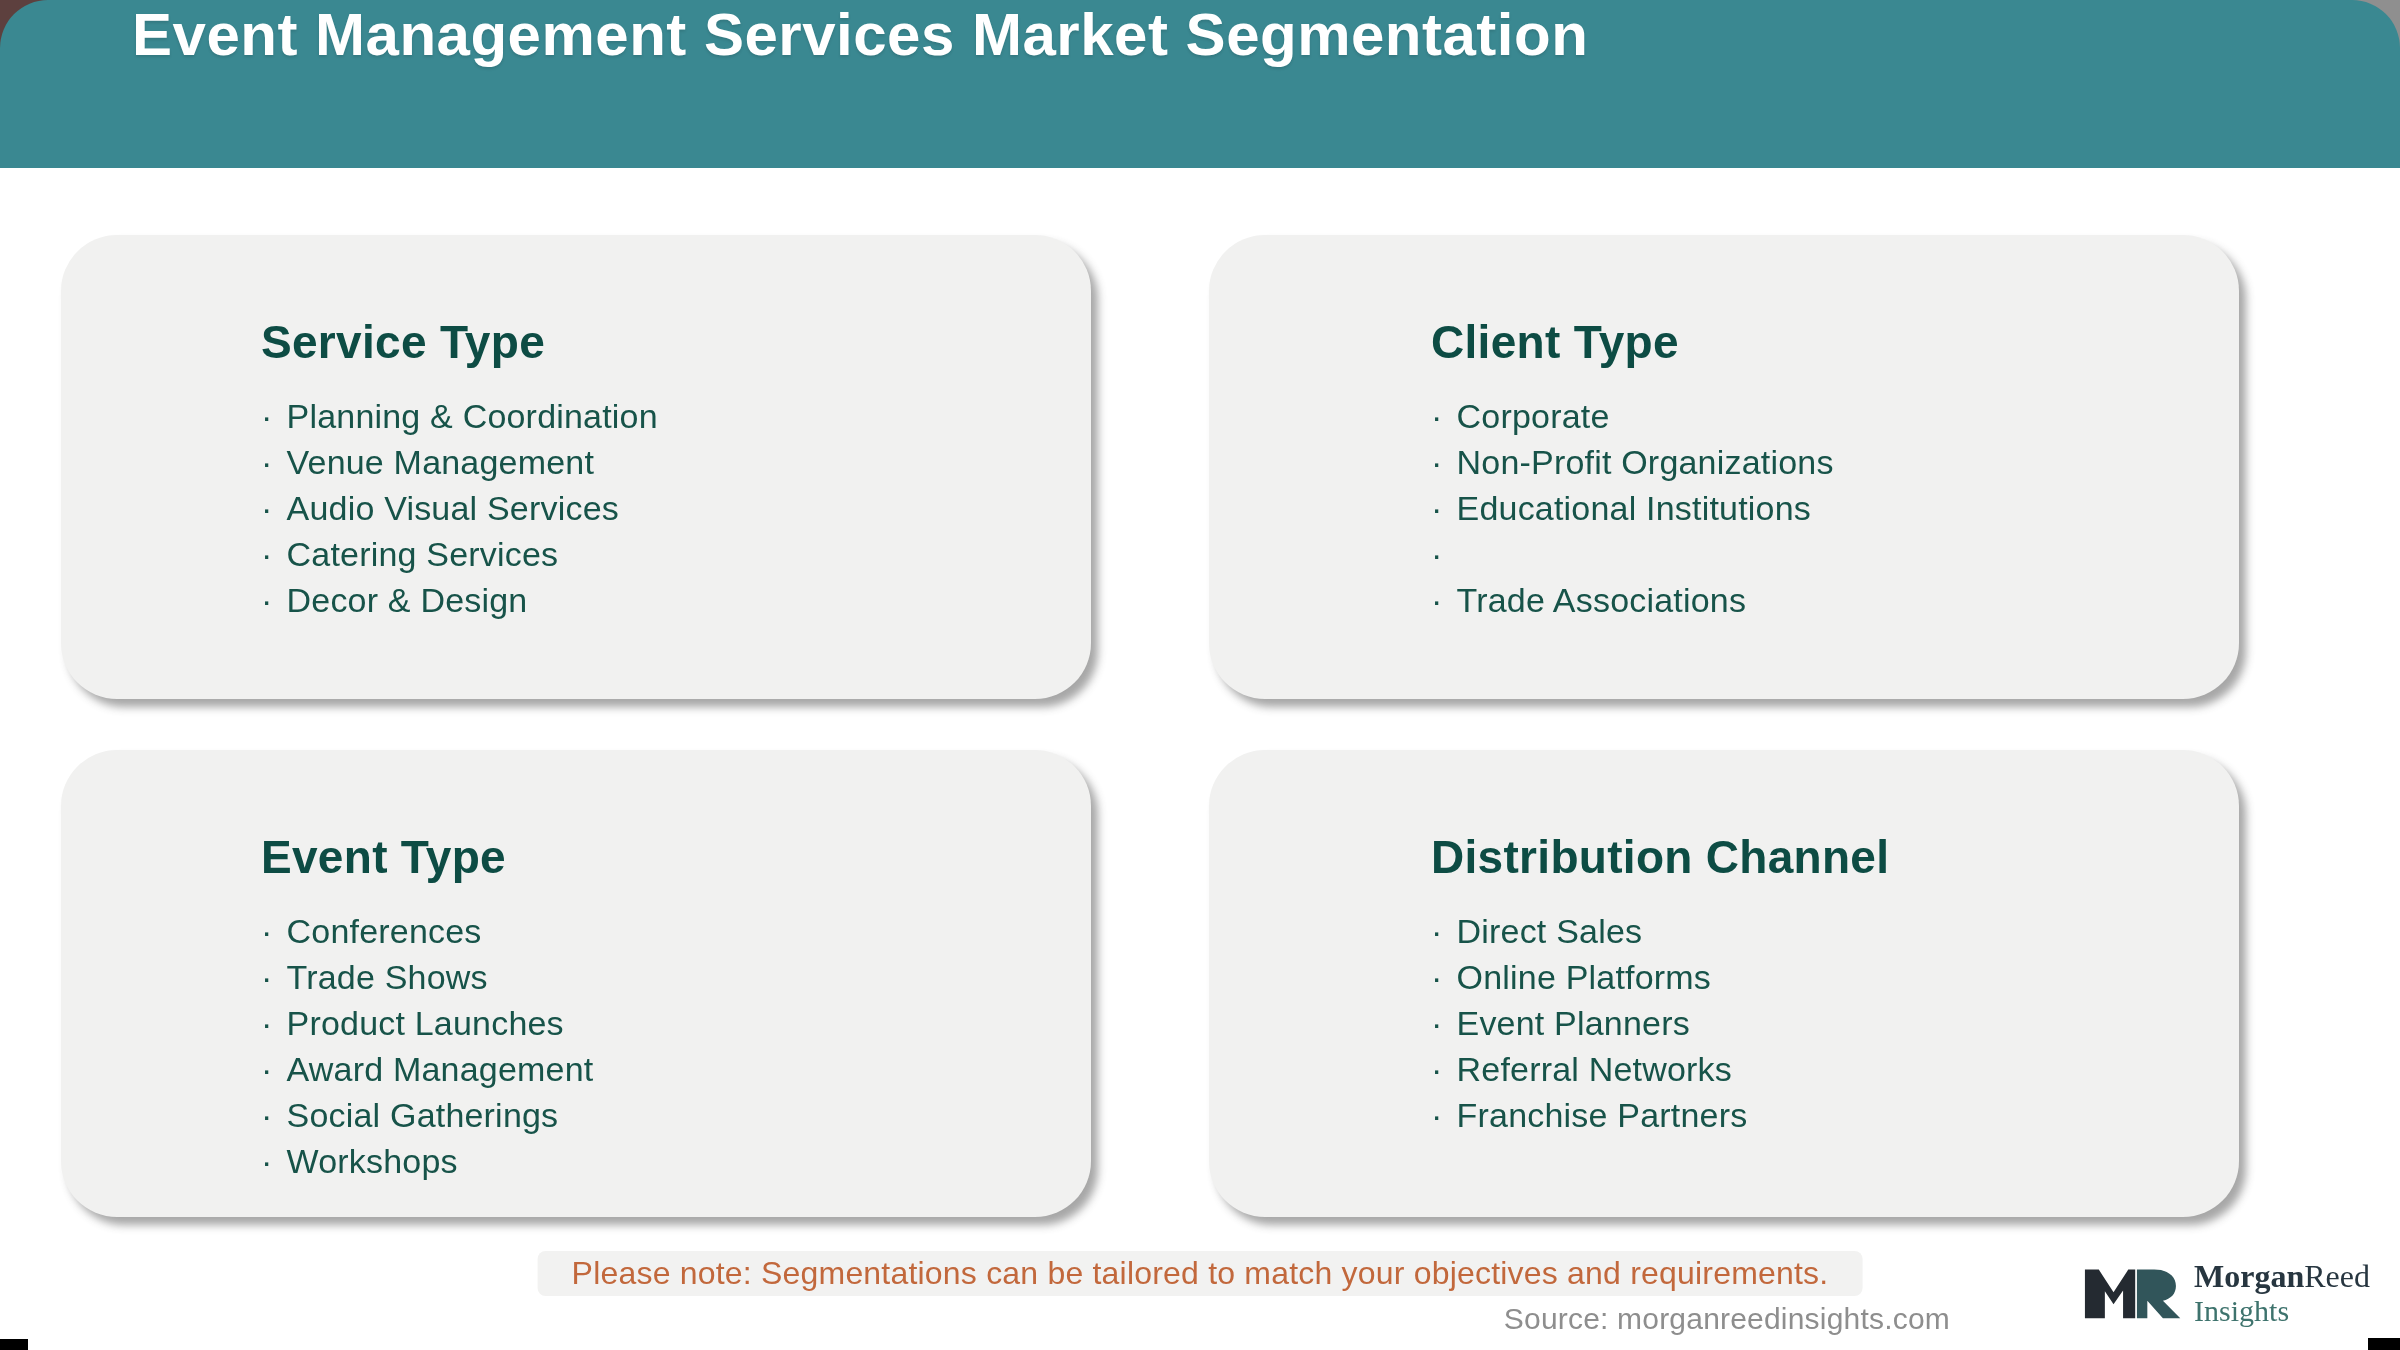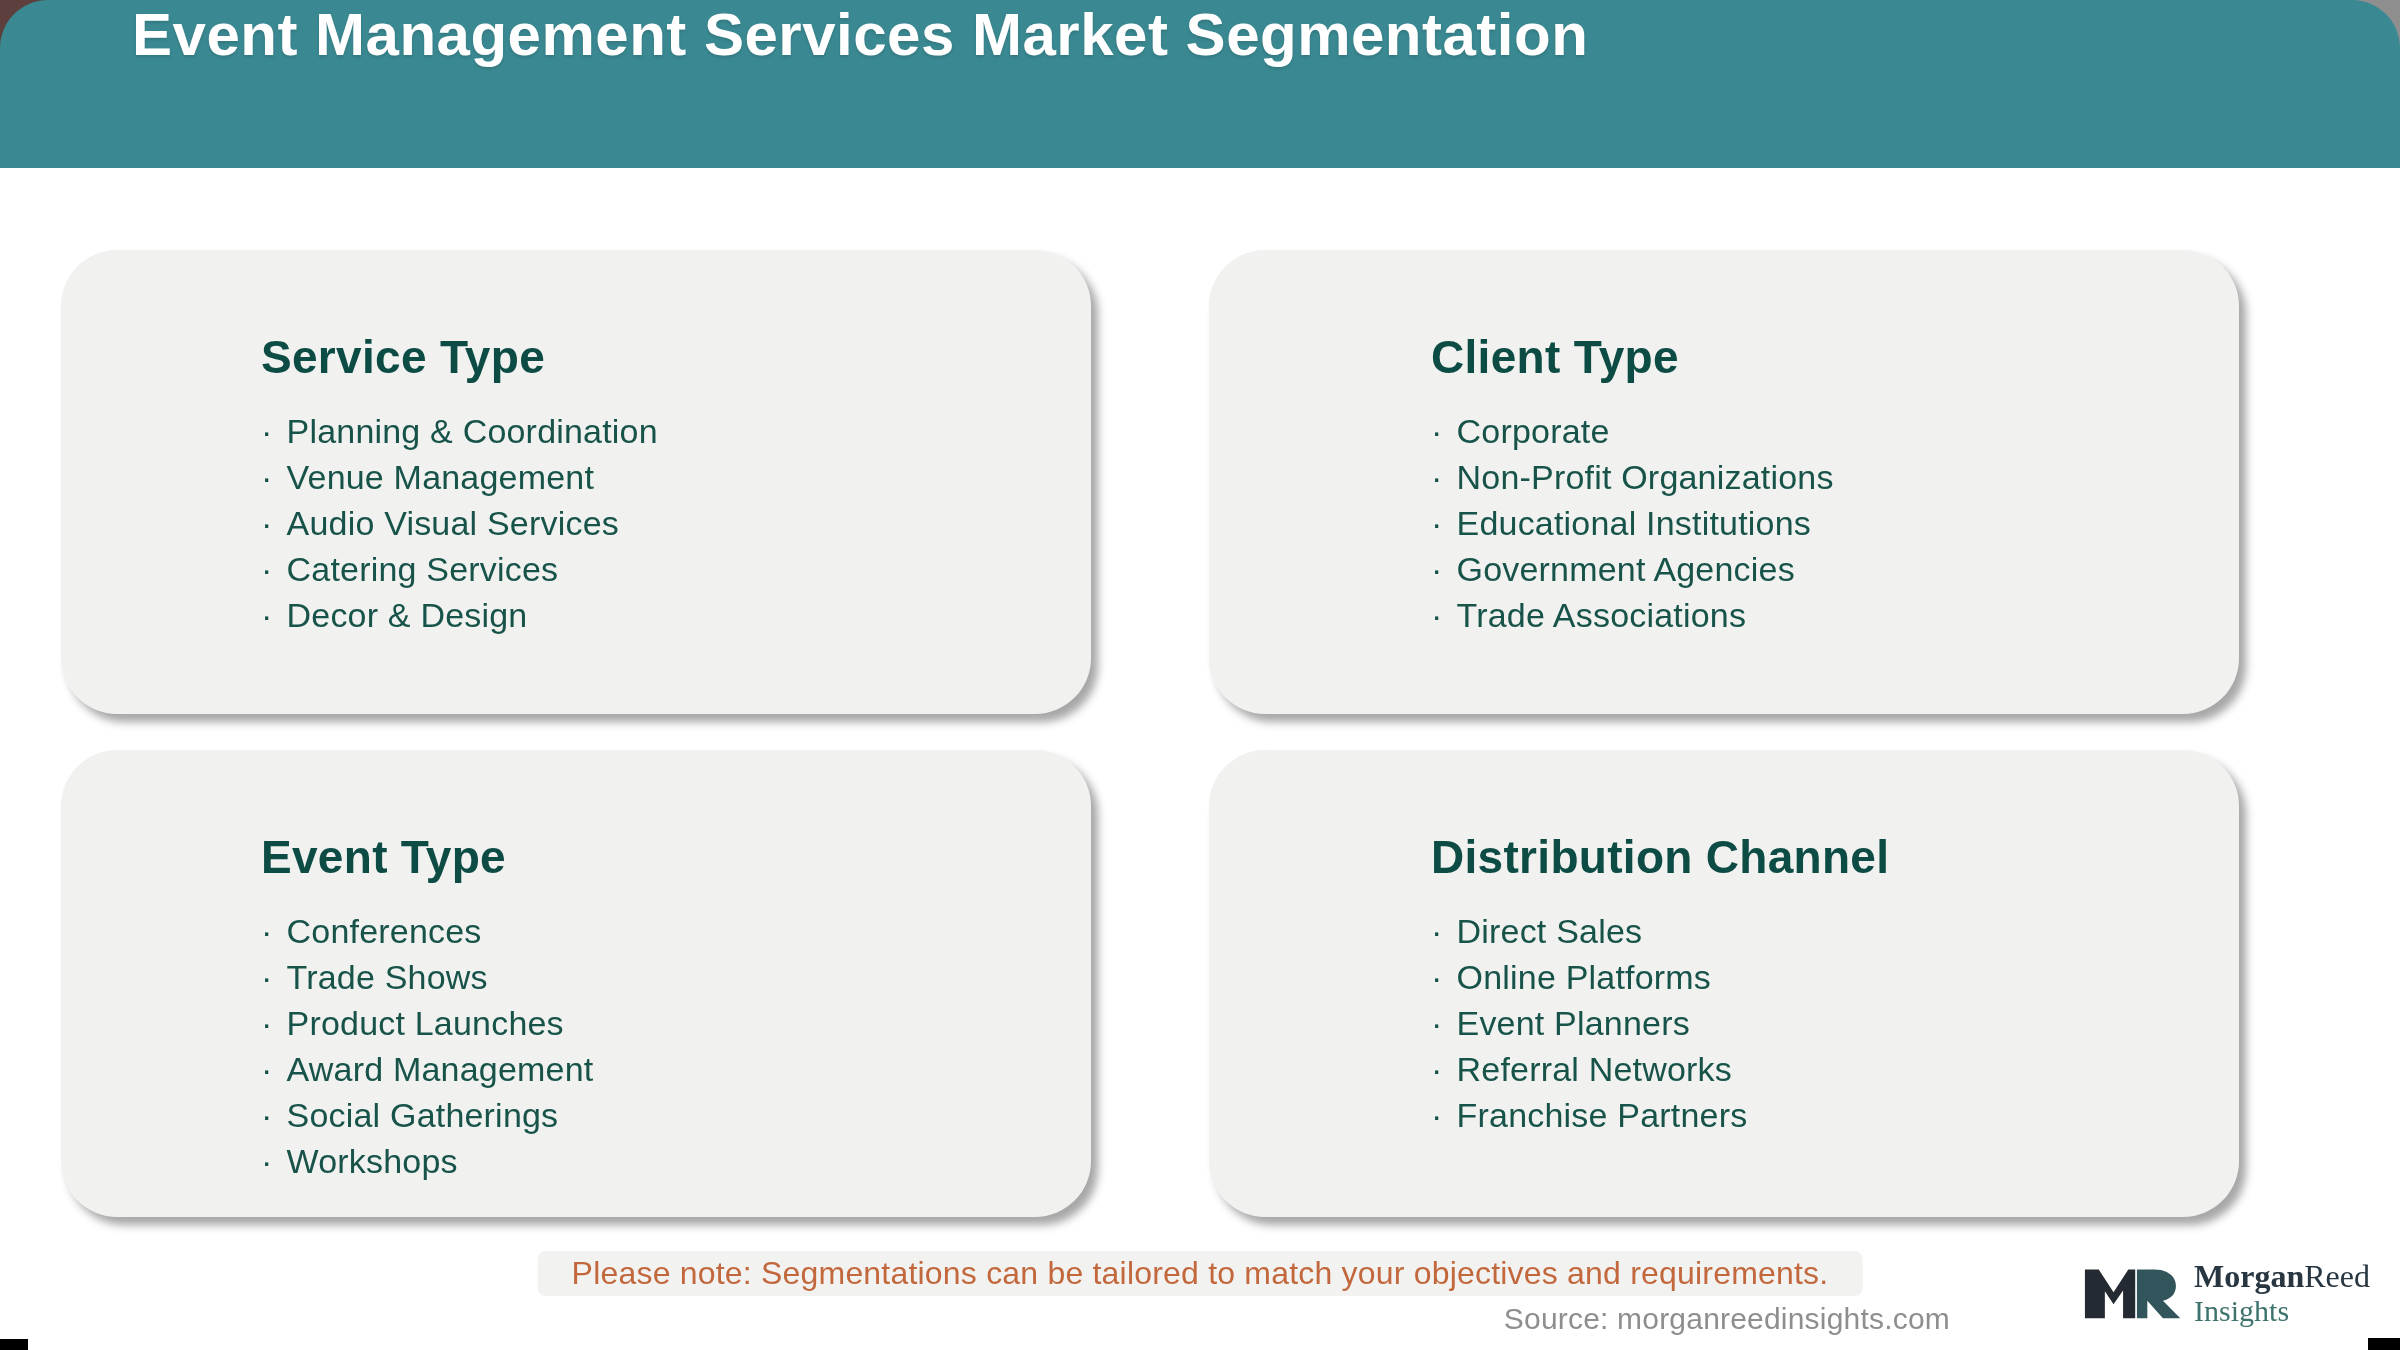--- a/index.html
+++ b/index.html
@@ -29,21 +29,21 @@
 
   .card {
     position:absolute;
     width:1030px;
     background:#f1f1f0;
     border-radius:56px;
     box-shadow:7px 8px 9px rgba(60,60,60,0.45);
     padding:80px 50px 0 200px;
     z-index:1;
   }
-  .card.r1 { top:250px; height:464px; }
+  .card.r1 { top:235px; height:464px; }
   .card.r2 { top:750px; height:467px; }
   .card.c1 { left:61px; }
   .card.c2 { left:1209px; padding-left:222px; }
 
   .card h2 {
     color:#0d4c44; font-size:46px; font-weight:700; letter-spacing:0.3px;
   }
   .card ul { list-style:none; margin-top:24px; }
   .card li {
     color:#175349; font-size:34px; line-height:46px; letter-spacing:0.2px;
@@ -124,21 +124,20 @@
     <li>
         <span class="bullet">·</span>
         <span>Non-Profit Organizations</span>
       </li>
     <li>
         <span class="bullet">·</span>
         <span>Educational Institutions</span>
       </li>
     <li>
         <span class="bullet">·</span>
-        <span>Government Agencies</span>
       </li>
     <li>
         <span class="bullet">·</span>
         <span>Trade Associations</span>
       </li>
   </ul>
 </section>
 
 <section class="card r2 c1">
   <h2>Event Type</h2>

